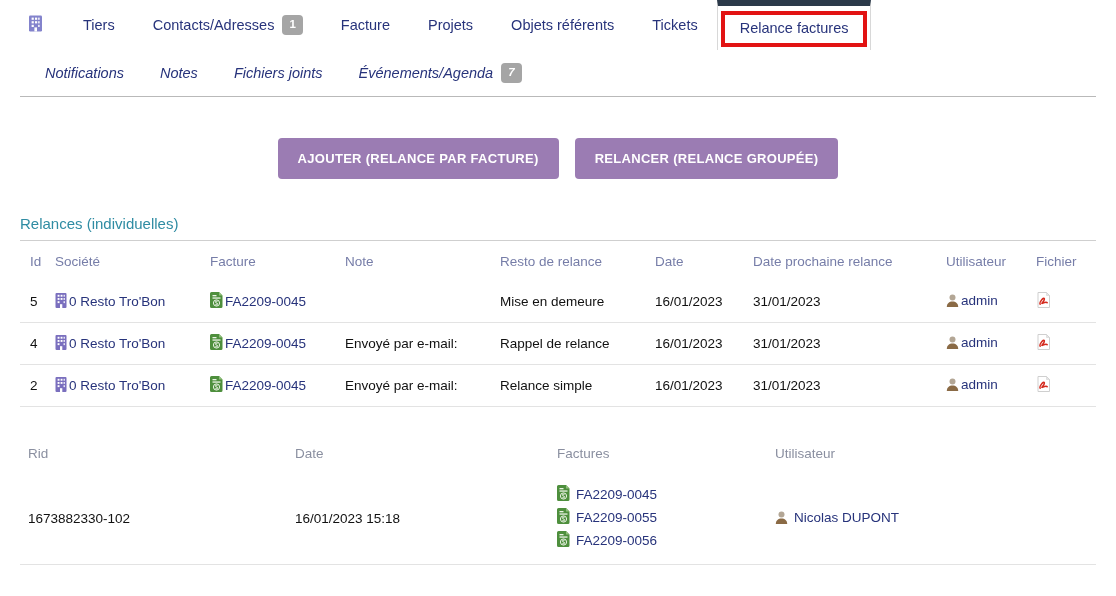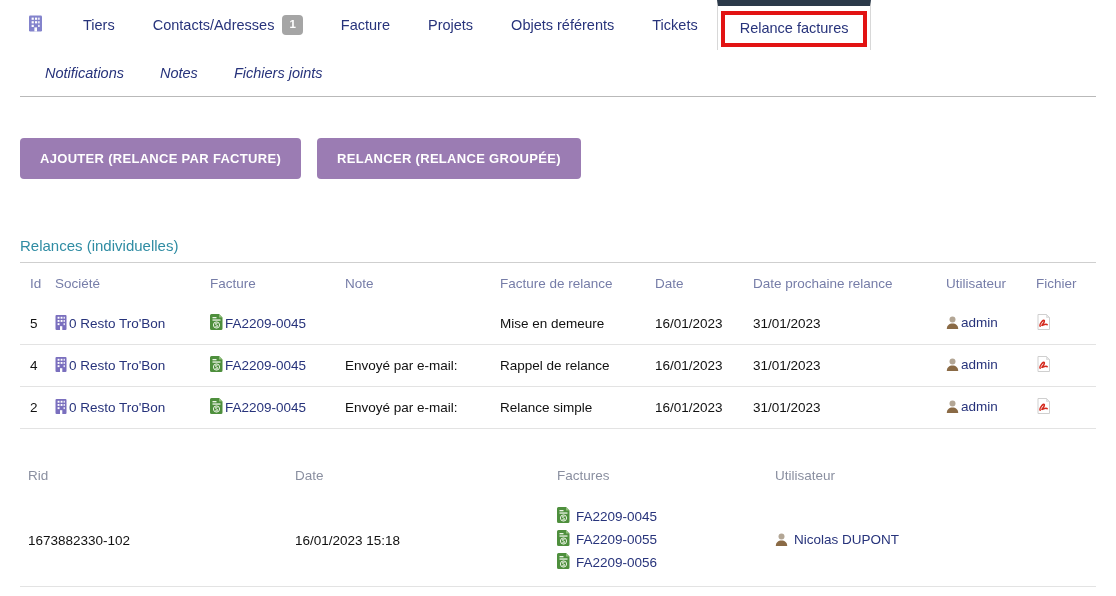--- a/index.html
+++ b/index.html
@@ -65,39 +65,39 @@
   .main-divider {
     margin:0 20px;
     border-top:1px solid #b9b9b9;
     height:0;
   }
 
   
   .actions {
     margin:41px 20px 0;
     display:flex;
-    justify-content:flex-start;
+    justify-content:center;
     gap:16px;
   }
   .btn {
     background:#9b7cb3;
     color:#fff;
     border:none;
     border-radius:4px;
     font-family:"Liberation Sans","DejaVu Sans",sans-serif;
     font-size:13px;
     font-weight:bold;
     letter-spacing:.3px;
     padding:13px 20px;
     cursor:pointer;
     white-space:nowrap;
   }
 
   
-  .section1 { margin-top:58px; }
+  .section1 { margin-top:36px; }
   .section2 { margin-top:26px; }
   .section-title {
     margin:0 20px;
     font-size:15px;
     color:#2f8ca3;
     padding-bottom:8px;
     border-bottom:1px solid #cfcfcf;
   }
   table.listing {
     margin:0 20px;
@@ -169,20 +169,24 @@
   <div class="tab-active-wrap">
     <span>Relance factures</span>
     <div class="red-box"></div>
   </div>
 </div>
 
 <div class="tabs-row2">
   <a class="tab">Notifications</a>
   <a class="tab">Notes</a>
   <a class="tab">Fichiers joints</a>
+  <a class="tab">
+    <span>Événements/Agenda</span>
+    <span class="badge">7</span>
+  </a>
 </div>
 
 <div class="main-divider"></div>
 
 <div class="actions">
   <button class="btn">AJOUTER (RELANCE PAR FACTURE)</button>
   <button class="btn">RELANCER (RELANCE GROUPÉE)</button>
 </div>
 
 <div class="section1">
@@ -198,21 +202,21 @@
         <col style="width:193px">
         <col style="width:90px">
         <col style="width:60px">
     </colgroup>
     <thead>
       <tr>
         <th class="col-pad">Id</th>
         <th>Société</th>
         <th>Facture</th>
         <th>Note</th>
-        <th>Facture de relance</th>
+        <th>Resto de relance</th>
         <th>Date</th>
         <th>Date prochaine relance</th>
         <th>Utilisateur</th>
         <th>Fichier</th>
       </tr>
     </thead>
     <tbody>
 
       <tr>
         <td class="col-pad cell-black">5</td>

